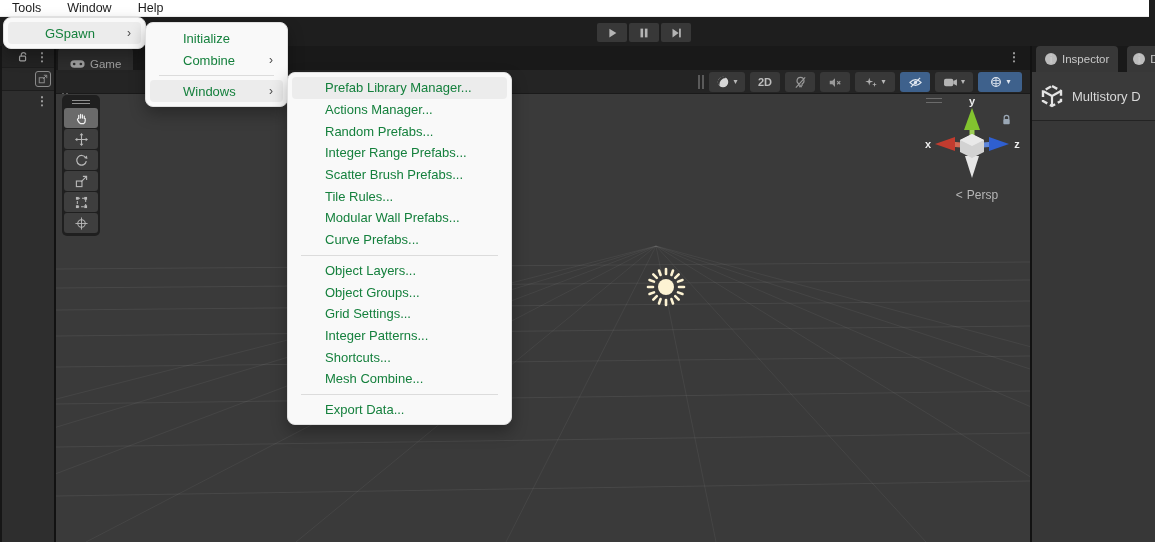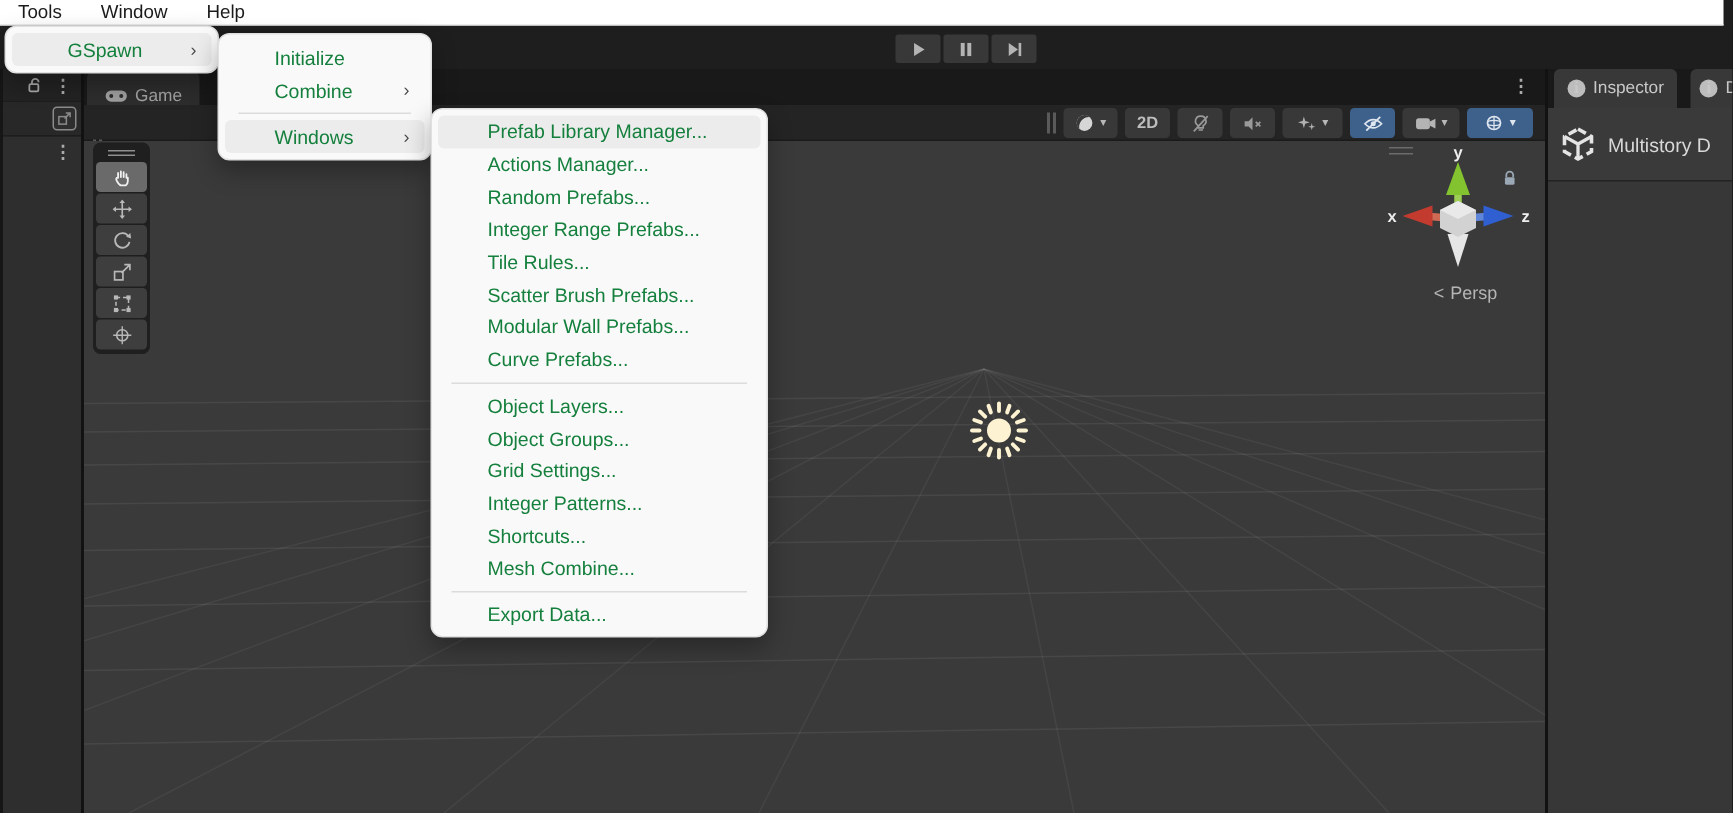--- a/index.html
+++ b/index.html
@@ -414,26 +414,26 @@
     <div class="m-row">
         <span class="m-label">Actions Manager...</span>
       </div>
     <div class="m-row">
         <span class="m-label">Random Prefabs...</span>
       </div>
     <div class="m-row">
         <span class="m-label">Integer Range Prefabs...</span>
       </div>
     <div class="m-row">
+        <span class="m-label">Scatter Brush Prefabs...</span>
+      </div>
+    <div class="m-row">
         <span class="m-label">Tile Rules...</span>
       </div>
     <div class="m-row">
-        <span class="m-label">Scatter Brush Prefabs...</span>
-      </div>
-    <div class="m-row">
         <span class="m-label">Modular Wall Prefabs...</span>
       </div>
     <div class="m-row">
         <span class="m-label">Curve Prefabs...</span>
       </div>
     <div class="m-sep"></div>
     <div class="m-row">
         <span class="m-label">Object Layers...</span>
       </div>
     <div class="m-row">

